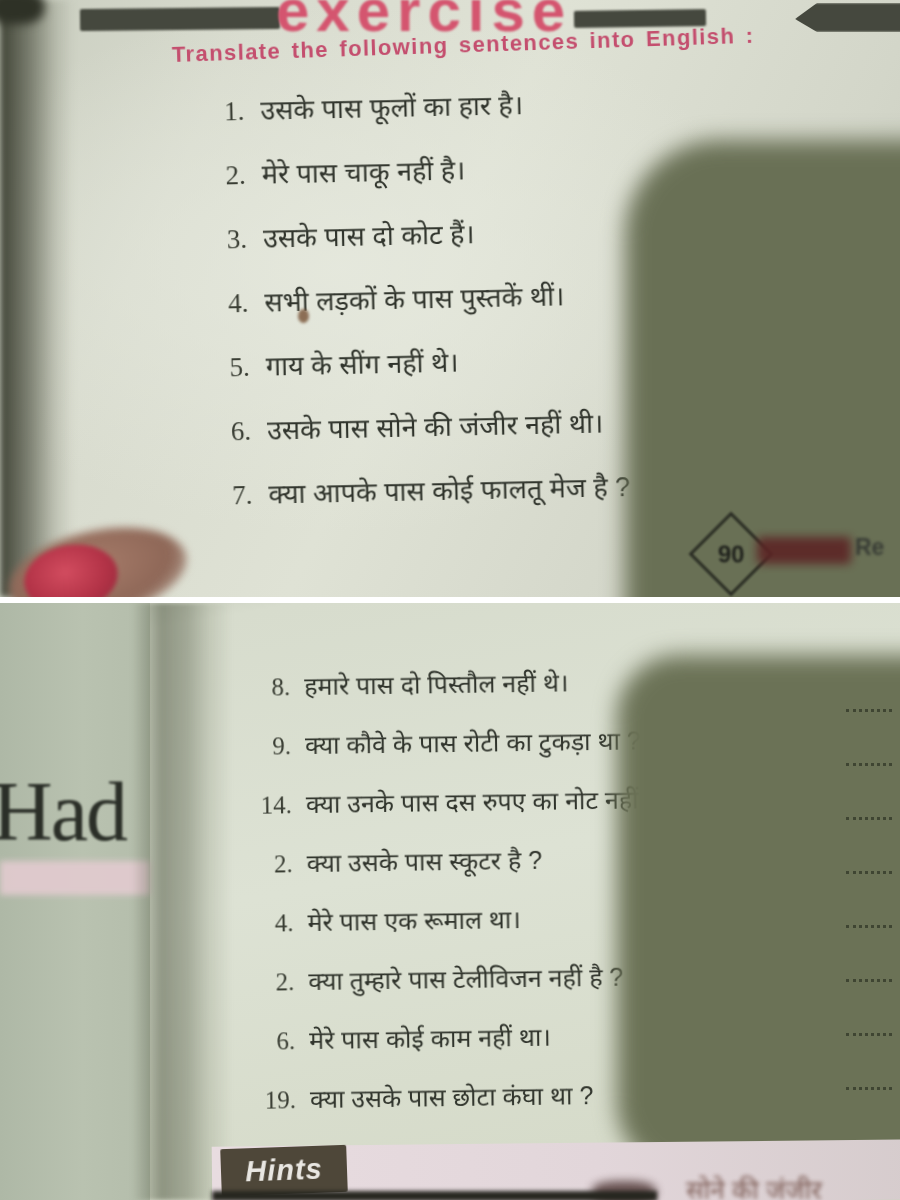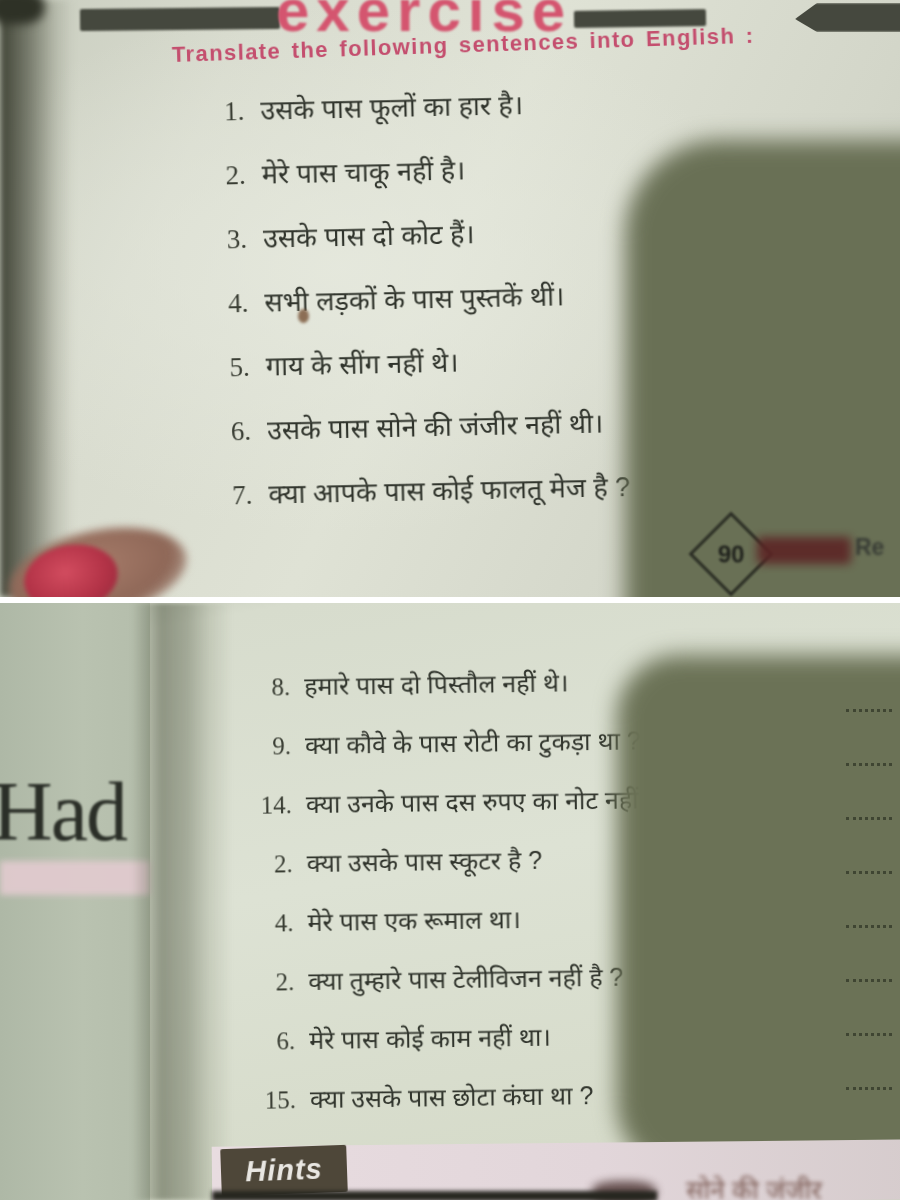--- a/index.html
+++ b/index.html
@@ -170,21 +170,21 @@
         </div>
         <div class="ex-row">
           <span class="ex-num">2.</span>
           <span class="ex-text">क्या तुम्हारे पास टेलीविजन नहीं है ?</span>
         </div>
         <div class="ex-row">
           <span class="ex-num">6.</span>
           <span class="ex-text">मेरे पास कोई काम नहीं था।</span>
         </div>
         <div class="ex-row">
-          <span class="ex-num">15.</span>
+          <span class="ex-num">19.</span>
           <span class="ex-text">क्या उसके पास छोटा कंघा था ?</span>
         </div>
       </div>
 
     <div class="shadow-bottom"></div>
 
     <div class="dotline" style="top:106px"></div>
     <div class="dotline" style="top:160px"></div>
     <div class="dotline" style="top:214px"></div>
     <div class="dotline" style="top:268px"></div>

